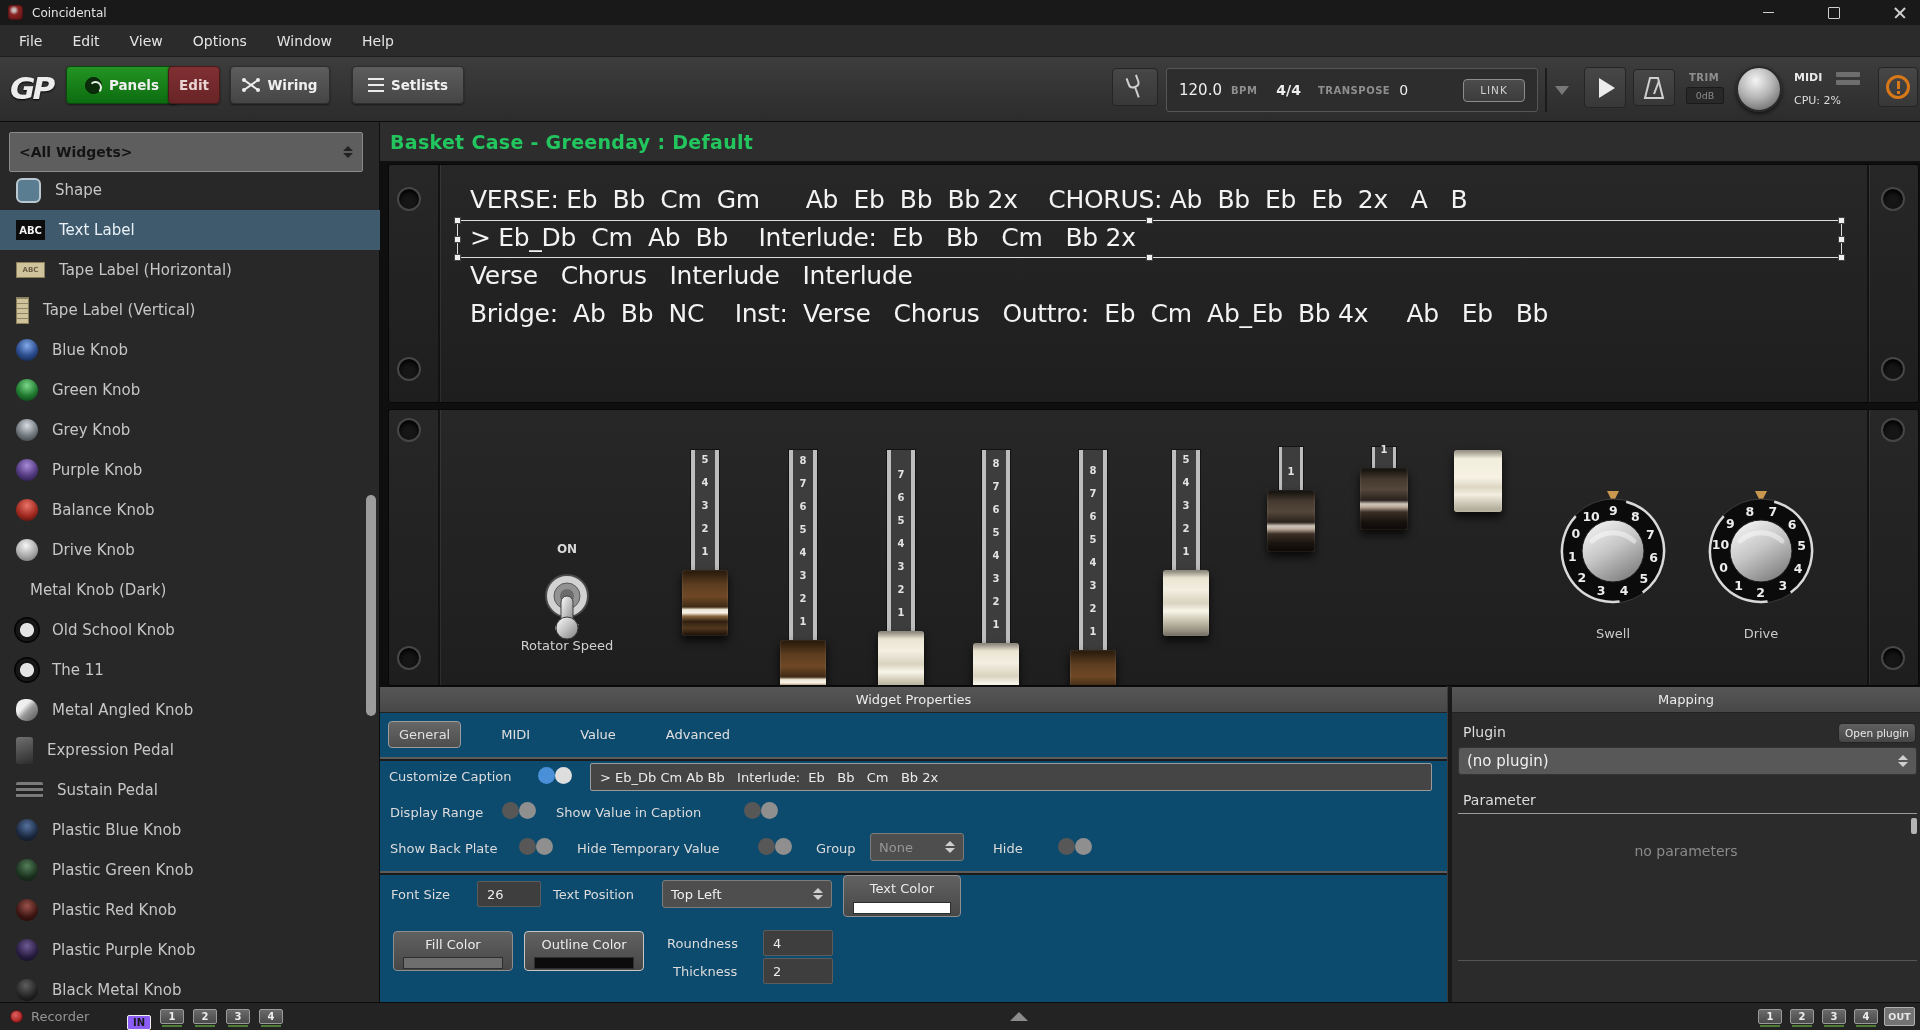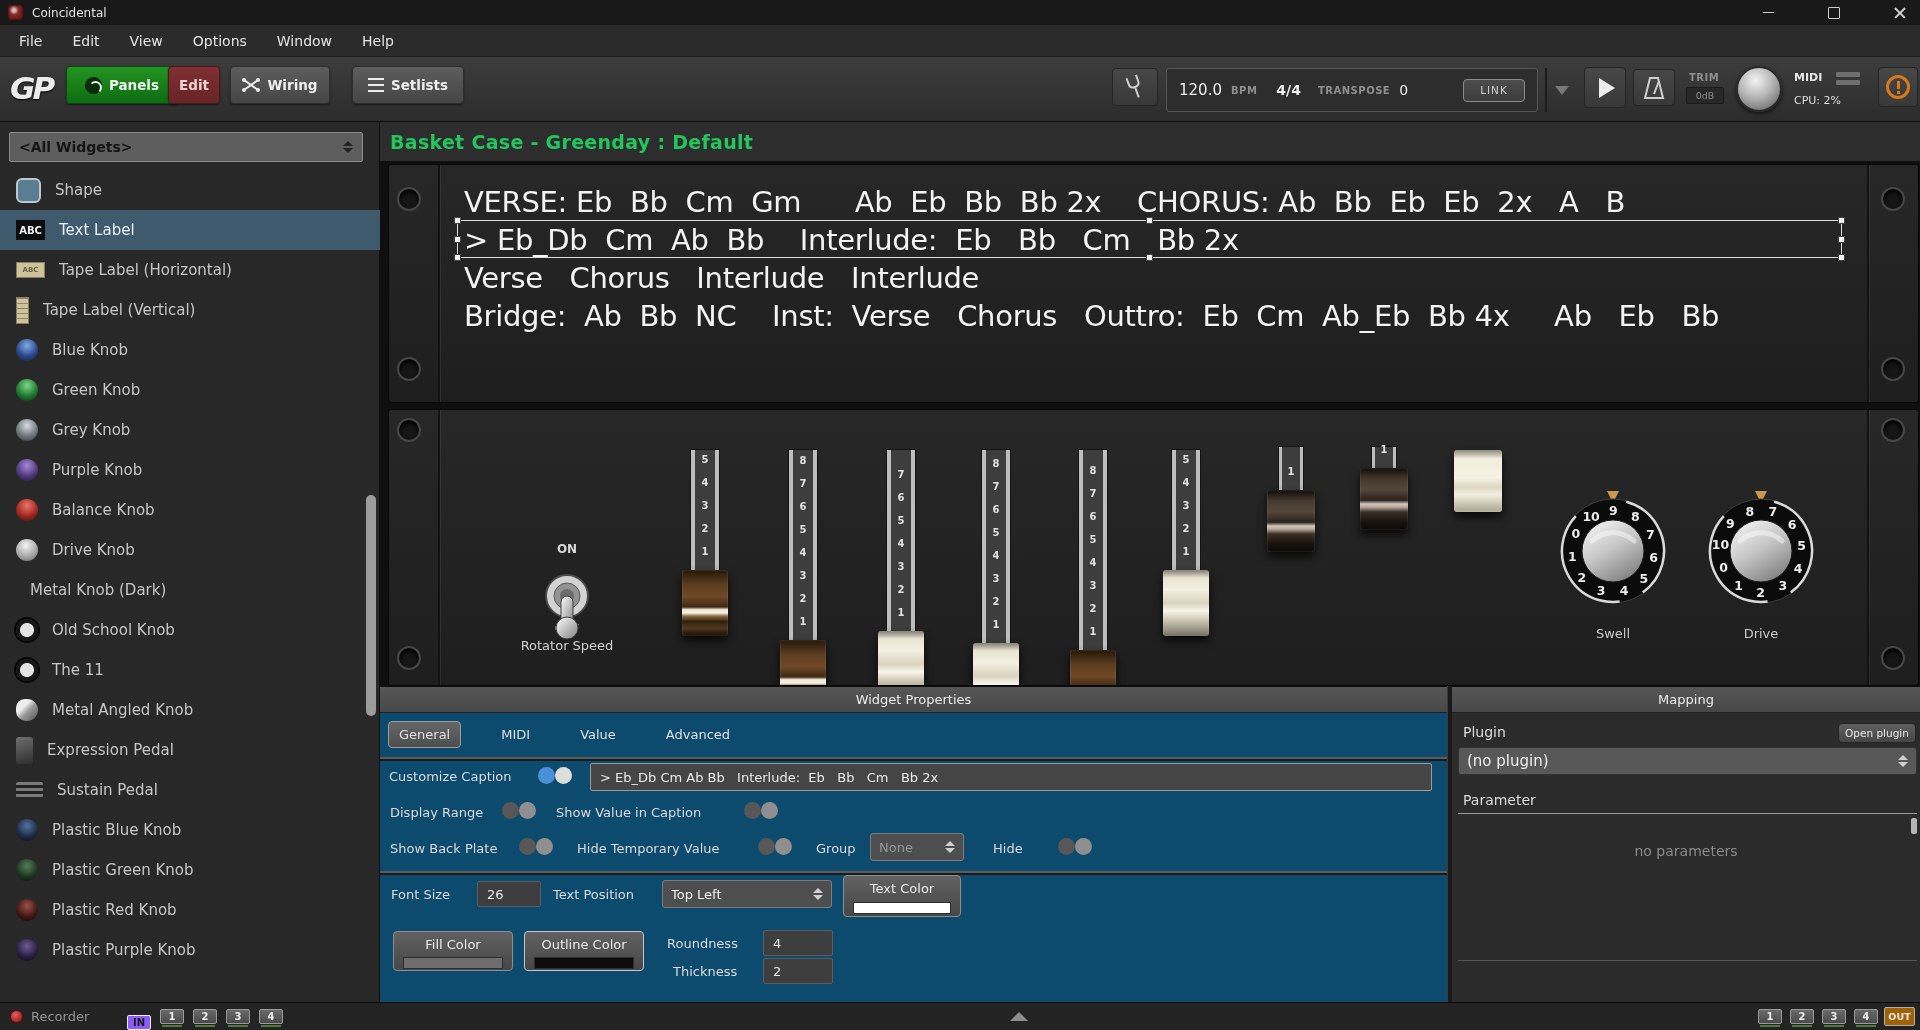--- a/index.html
+++ b/index.html
@@ -50,21 +50,21 @@
 #vol-knob{left:1736px;top:9px;width:46px;height:46px;border-radius:50%;background:radial-gradient(circle at 42% 30%,#f4f4f4,#b5b5b5 45%,#767676 80%,#4e4e4e);border:2px solid #2a2a2a;box-shadow:0 2px 4px rgba(0,0,0,.6)}
 #midi-label{left:1794px;top:14px;font-size:11px;font-weight:bold;color:#e8e8e8}
 .midi-bar{position:absolute;left:1836px;width:24px;height:5px;background:#6e6e6e;border-radius:1px}
 #cpu-label{left:1794px;top:37px;font-size:11px;color:#dedede}
 #btn-warn{left:1878px;top:10px;width:40px;height:40px}
 #warn-glyph{width:24px;height:24px;border-radius:50%;border:3px solid #d87818;position:relative}
 #warn-glyph::before{content:"";position:absolute;left:8px;top:3px;width:3px;height:8px;background:#d87818}
 #warn-glyph::after{content:"";position:absolute;left:8px;top:13px;width:3px;height:3px;background:#d87818}
 
 #sidebar{left:0;top:122px;width:380px;height:880px;background:#282828;border-right:1px solid #0e0e0e}
-#widget-filter{position:absolute;left:9px;top:10px;width:354px;height:30px;background:#5e5e5e;border:1px solid #8a8a8a;border-radius:2px;display:flex;align-items:center;padding:0 9px;font-size:14px;font-weight:bold;color:#141414}
+#widget-filter{position:absolute;left:9px;top:10px;width:354px;height:40px;background:#5e5e5e;border:1px solid #8a8a8a;border-radius:2px;display:flex;align-items:center;padding:0 9px;font-size:14px;font-weight:bold;color:#141414}
 .spin{margin-left:auto;width:10px;height:12px;position:relative}
 .spin::before,.spin::after{content:"";position:absolute;left:0;border-left:5px solid transparent;border-right:5px solid transparent}
 .spin::before{top:0;border-bottom:5px solid #cfcfcf}
 .spin::after{bottom:0;border-top:5px solid #cfcfcf}
 .spin.dark::before{border-bottom-color:#222}.spin.dark::after{border-top-color:#222}
 #sidebar-list{position:absolute;left:0;top:48px;width:380px;height:832px;overflow:hidden}
 .sb-row{height:40px;display:flex;align-items:center}
 .sb-row.sel{background:#3f5a6d}
 .sbic{margin-left:16px;flex:none;display:flex;align-items:center;justify-content:center}
 .sb-label{margin-left:14px;font-size:15px;color:#c6c6c6}
@@ -93,21 +93,21 @@
 #sb-scroll{left:366px;top:373px;width:10px;height:221px;background:#9c9c9c;border-radius:5px}
 
 #canvas-header{left:380px;top:122px;width:1540px;height:40px;background:#2d2d2d;border-bottom:1px solid #101010}
 #canvas-title{position:absolute;left:10px;top:9px;font-size:19px;font-weight:bold;color:#22c55e;letter-spacing:.3px}
 #canvas{left:380px;top:162px;width:1540px;height:524px;background:#0f0f0f}
 .rack{position:absolute;left:8px;width:1531px;background:linear-gradient(180deg,#272727,#1e1e1e);border:1px solid #080808;border-radius:3px;overflow:hidden}
 #rack-top{top:2px;height:239px}
 #rack-bottom{top:247px;height:277px}
 .groove{position:absolute;top:0;bottom:0;width:2px;background:#121212;box-shadow:1px 0 0 rgba(255,255,255,.07)}
 .screw{position:absolute;width:24px;height:24px;border-radius:50%;background:#161616;border:2px solid #474747;box-shadow:inset 0 3px 5px #000}
-.chord-line{position:absolute;left:75px;font-size:29px;color:#f3f3f3;white-space:pre;letter-spacing:-.3px}
+.chord-line{position:absolute;left:81px;font-size:25px;color:#f3f3f3;white-space:pre;letter-spacing:-.3px}
 #sel-rect{left:68px;top:55px;width:1385px;height:38px;border:1px solid #dcdcdc}
 .handle{position:absolute;width:7px;height:7px;background:#f0f0f0;border:1px solid #444}
 
 .shaft{position:absolute;width:28px;background:linear-gradient(90deg,#bdbdbd 0,#bdbdbd 4px,#3d3d3d 4px,#3d3d3d 24px,#bdbdbd 24px,#bdbdbd 28px);box-shadow:0 0 0 1px #131313}
 .shaft-short{width:24px;background:linear-gradient(90deg,#bdbdbd 0,#bdbdbd 3px,#3d3d3d 3px,#3d3d3d 21px,#bdbdbd 21px,#bdbdbd 24px)}
 .dbnum{position:absolute;left:0;right:0;text-align:center;font-size:10px;font-weight:bold;color:#e2e2e2}
 .dbh{position:absolute;width:46px;height:66px;border-radius:3px;box-shadow:0 5px 9px rgba(0,0,0,.75),inset 0 0 2px rgba(255,255,255,.25)}
 .dbh-short{width:48px;height:62px}
 .dbh.brown{background:linear-gradient(180deg,#241709 0%,#5d3d20 22%,#6e4826 40%,#3f2a14 56%,#efe7d6 60%,#f8f3e8 65%,#8a683f 70%,#30200f 78%,#53381e 88%,#140c05 100%)}
 .dbh.white{background:linear-gradient(180deg,#7e7a6e 0%,#e9e4d2 12%,#f3efe1 30%,#d9d3bf 50%,#f8f5ea 62%,#cfc9b5 75%,#969081 92%,#6f6a5e 100%)}
@@ -147,21 +147,21 @@
 
 #statusbar{left:0;top:1002px;width:1920px;height:28px;background:#232323;border-top:1px solid #0c0c0c}
 #rec-dot{position:absolute;left:10px;top:7px;width:13px;height:13px;border-radius:50%;background:radial-gradient(circle at 40% 35%,#e06060,#a82424 70%);border:1px solid #601212}
 #rec-label{position:absolute;left:31px;top:6px;font-size:13px;color:#949494}
 .badge{position:relative;width:24px;height:15px;border:1px solid #9a9a9a;background:linear-gradient(#6a6a6a,#4a4a4a);color:#ededed;font-size:10px;font-weight:bold;display:flex;align-items:center;justify-content:center;border-radius:2px}
 .badge-num::after{content:"";position:absolute;left:1px;right:1px;bottom:-4px;height:2px;background:#4e7d38}
 #in-badge{position:absolute;left:127px;top:12px;background:#8b5cf6;color:#1a1a1a;border-color:#f0f0f0}
 #badges-left{position:absolute;left:160px;top:6px;display:flex;gap:9px}
 #panel-arrow{position:absolute;left:1010px;top:9px;width:0;height:0;border-left:9px solid transparent;border-right:9px solid transparent;border-bottom:9px solid #8c8c8c}
 #badges-right{position:absolute;left:1758px;top:6px;display:flex;gap:8px}
-#out-badge{position:absolute;left:1884px;top:4px;width:31px;height:19px;border:1px solid #b0b0b0;border-radius:2px;background:#a16207;color:#e8e8e8;font-size:9.5px;font-weight:bold;display:flex;align-items:center;justify-content:center}
+#out-badge{position:absolute;left:1884px;top:4px;width:31px;height:19px;border:1px solid #b0b0b0;border-radius:2px;background:#737373;color:#e8e8e8;font-size:9.5px;font-weight:bold;display:flex;align-items:center;justify-content:center}
 </style>
 </head>
 <body>
 
 <div id="titlebar" class="abs">
   <div id="app-icon"></div>
   <div id="win-title">Coincidental</div>
 </div>
 <div id="win-min" class="winbtn"></div>
 <div id="win-max" class="winbtn"></div>
@@ -314,20 +314,24 @@
         <span class="sbic" data-icon="plastic-green-knob-icon"></span>
         <span class="sb-label">Plastic Green Knob</span>
       </div>
       <div class="sb-row">
         <span class="sbic" data-icon="plastic-red-knob-icon"></span>
         <span class="sb-label">Plastic Red Knob</span>
       </div>
       <div class="sb-row">
         <span class="sbic" data-icon="plastic-purple-knob-icon"></span>
         <span class="sb-label">Plastic Purple Knob</span>
+      </div>
+      <div class="sb-row">
+        <span class="sbic" data-icon="black-metal-knob-icon"></span>
+        <span class="sb-label">Black Metal Knob</span>
       </div>
     </div>
   <div id="sb-scroll" class="abs"></div>
 </div>
 
 <div id="canvas-header" class="abs">
   <div id="canvas-title">Basket Case - Greenday : Default</div>
 </div>
 <div id="canvas" class="abs">
   <div id="rack-top" class="rack">

